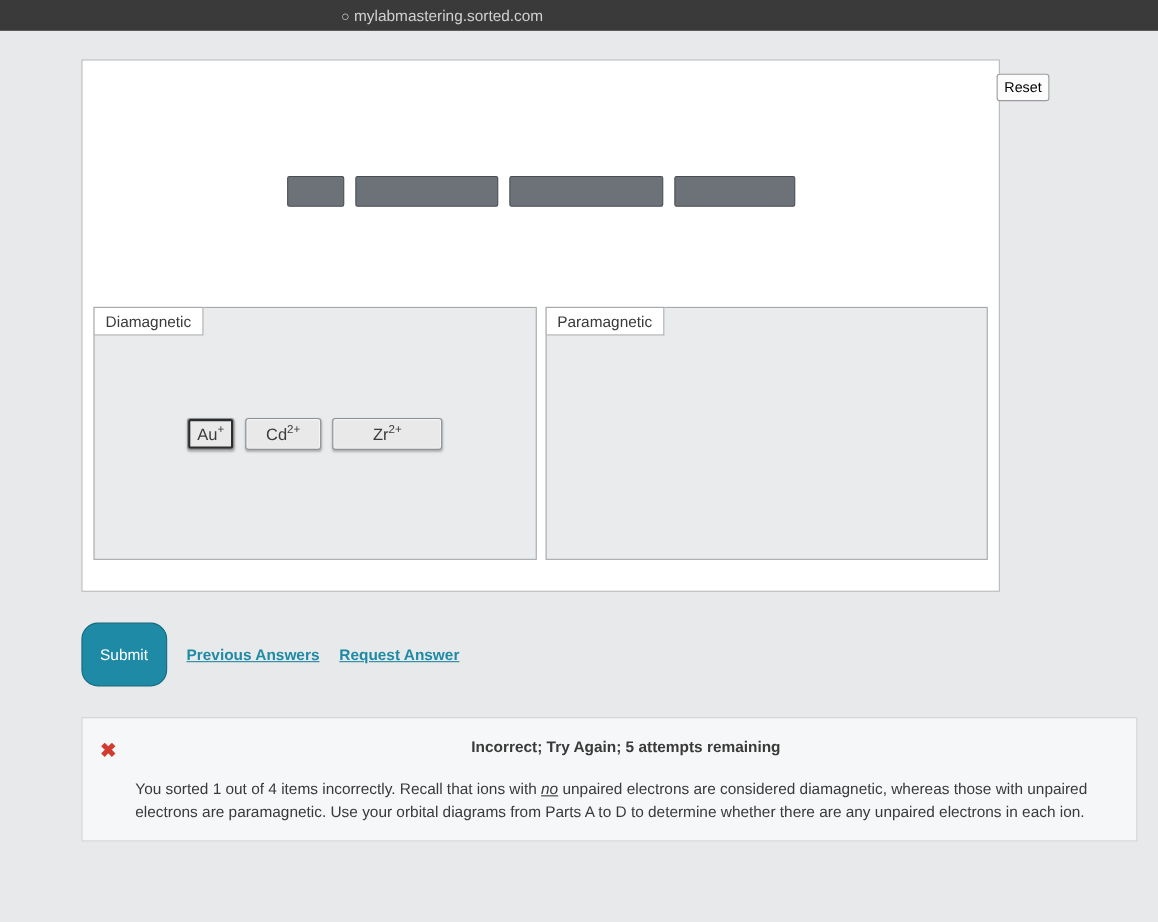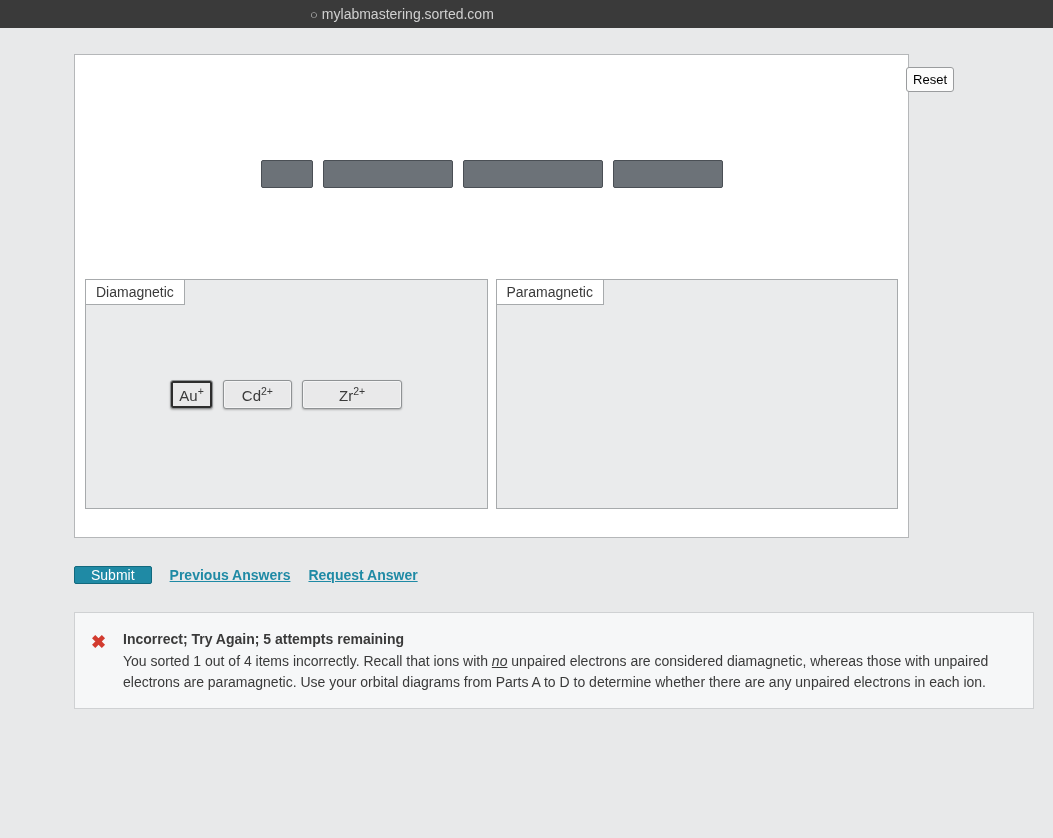--- a/index.html
+++ b/index.html
@@ -116,22 +116,22 @@
   .controls {
     margin-top: 28px;
     display: flex;
     align-items: center;
     gap: 18px;
   }
   .submit-btn {
     background: #1f8aa5;
     color: #fff;
     border: 1px solid #12697e;
-    border-radius: 2px;
-    padding: 0 16px;
+    border-radius: 15px;
+    padding: 20px 16px;
     font-size: 14px;
     cursor: pointer;
   }
   .link {
     color: #1f8aa5;
     font-size: 14px;
     font-weight: bold;
     text-decoration: underline;
     cursor: pointer;
   }
@@ -148,21 +148,22 @@
   .feedback-x {
     position: absolute;
     left: 16px;
     top: 16px;
     color: #d23b2f;
     font-weight: bold;
     font-size: 18px;
   }
   .feedback-title {
     font-weight: bold;
-    margin-bottom: 2px;
+    margin-bottom: 18px;
+    text-align: center;
   }
   .feedback-body i { font-style: italic; text-decoration: underline; }
 </style>
 </head>
 <body>
 
 <div class="browser-bar">
   <span class="lock-icon">○</span><span>mylabmastering.sorted.com</span>
 </div>
 

